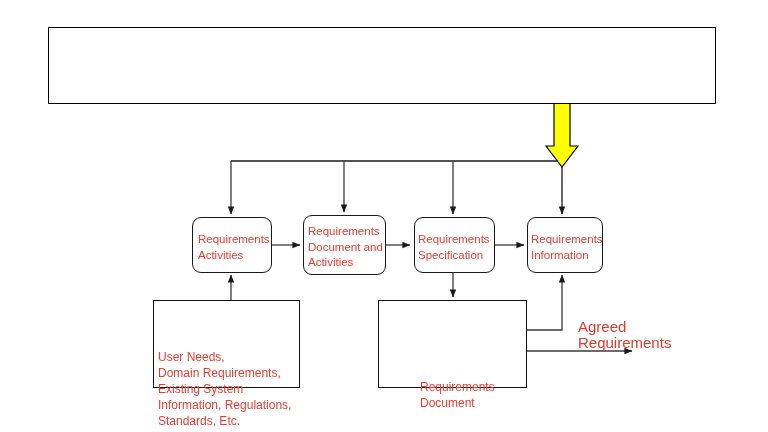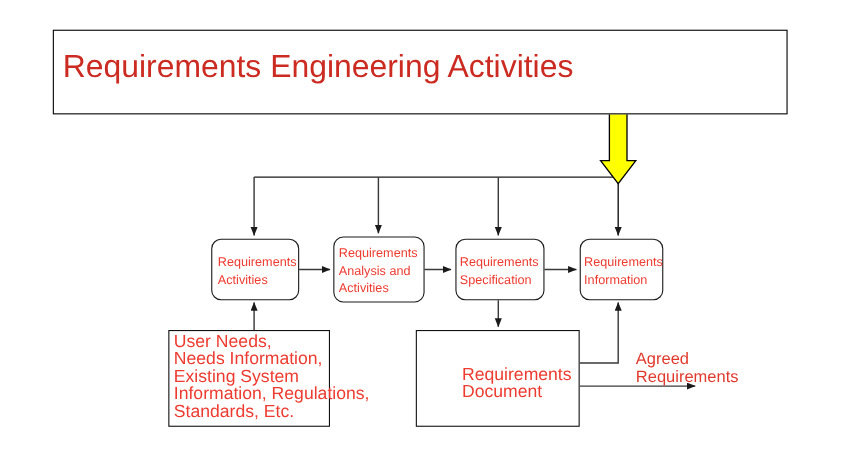--- a/index.html
+++ b/index.html
@@ -54,24 +54,25 @@
   .plain-box{
     position:absolute;
     box-sizing:border-box;
     border:1.6px solid #111111;
     background:#ffffff;
     z-index:5;
   }
   .plain-label{
     position:absolute;
     color:#ee3b2f;
-    font-size:16px;
+    font-size:12px;
     line-height:16px;
     z-index:6;
     white-space:nowrap;
+    margin-top:46px;
   }
   .free-label{
     position:absolute;
     color:#e03a2c;
     font-size:15px;
     line-height:15.5px;
     z-index:6;
     white-space:nowrap;
   }
 </style>
@@ -107,51 +108,50 @@
 
       <path d="M527,351 L632,351" marker-end="url(#ah)"></path>
     </g>
 
     <g>
       <path d="M554,100 L570,100 L570,146 L578,146 L562,167 L546,146 L554,146 Z" fill="#ffff00" stroke="#000000" stroke-width="1.2" stroke-linejoin="miter"></path>
     </g>
   </svg>
 
   <div id="title-box"></div>
-  <div id="title-text">Requirements Engineering Activities</div>
 
   <div class="proc-box" style="left:192px;top:217px;width:80px;height:56px;"></div>
   <div class="proc-label" style="left:198px;top:232px;">
     <span>Requirements</span><br>
     <span>Activities</span>
   </div>
 
   <div class="proc-box" style="left:303px;top:215px;width:83px;height:60px;"></div>
   <div class="proc-label" style="left:308px;top:224px;">
     <span>Requirements</span><br>
-    <span>Analysis and</span><br>
+    <span>Document and</span><br>
     <span>Activities</span>
   </div>
 
   <div class="proc-box" style="left:414px;top:217px;width:81px;height:56px;"></div>
   <div class="proc-label" style="left:418px;top:232px;">
     <span>Requirements</span><br>
     <span>Specification</span>
   </div>
 
   <div class="proc-box" style="left:527px;top:217px;width:76px;height:56px;"></div>
   <div class="proc-label" style="left:531px;top:232px;">
     <span>Requirements</span><br>
     <span>Information</span>
   </div>
 
   <div class="plain-box" style="left:153px;top:300px;width:147px;height:88px;"></div>
   <div class="plain-label" style="left:158px;top:303px;">
     <span>User Needs,</span><br>
-    <span>Needs Information,</span><br>
+    <span>Domain Requirements,</span><br>
     <span>Existing System</span><br>
     <span>Information, Regulations,</span><br>
     <span>Standards, Etc.</span>
   </div>
 
   <div class="plain-box" style="left:378px;top:300px;width:149px;height:88px;"></div>
   <div class="plain-label" style="left:420px;top:333px;">
     <span>Requirements</span><br>
     <span>Document</span>
   </div>

